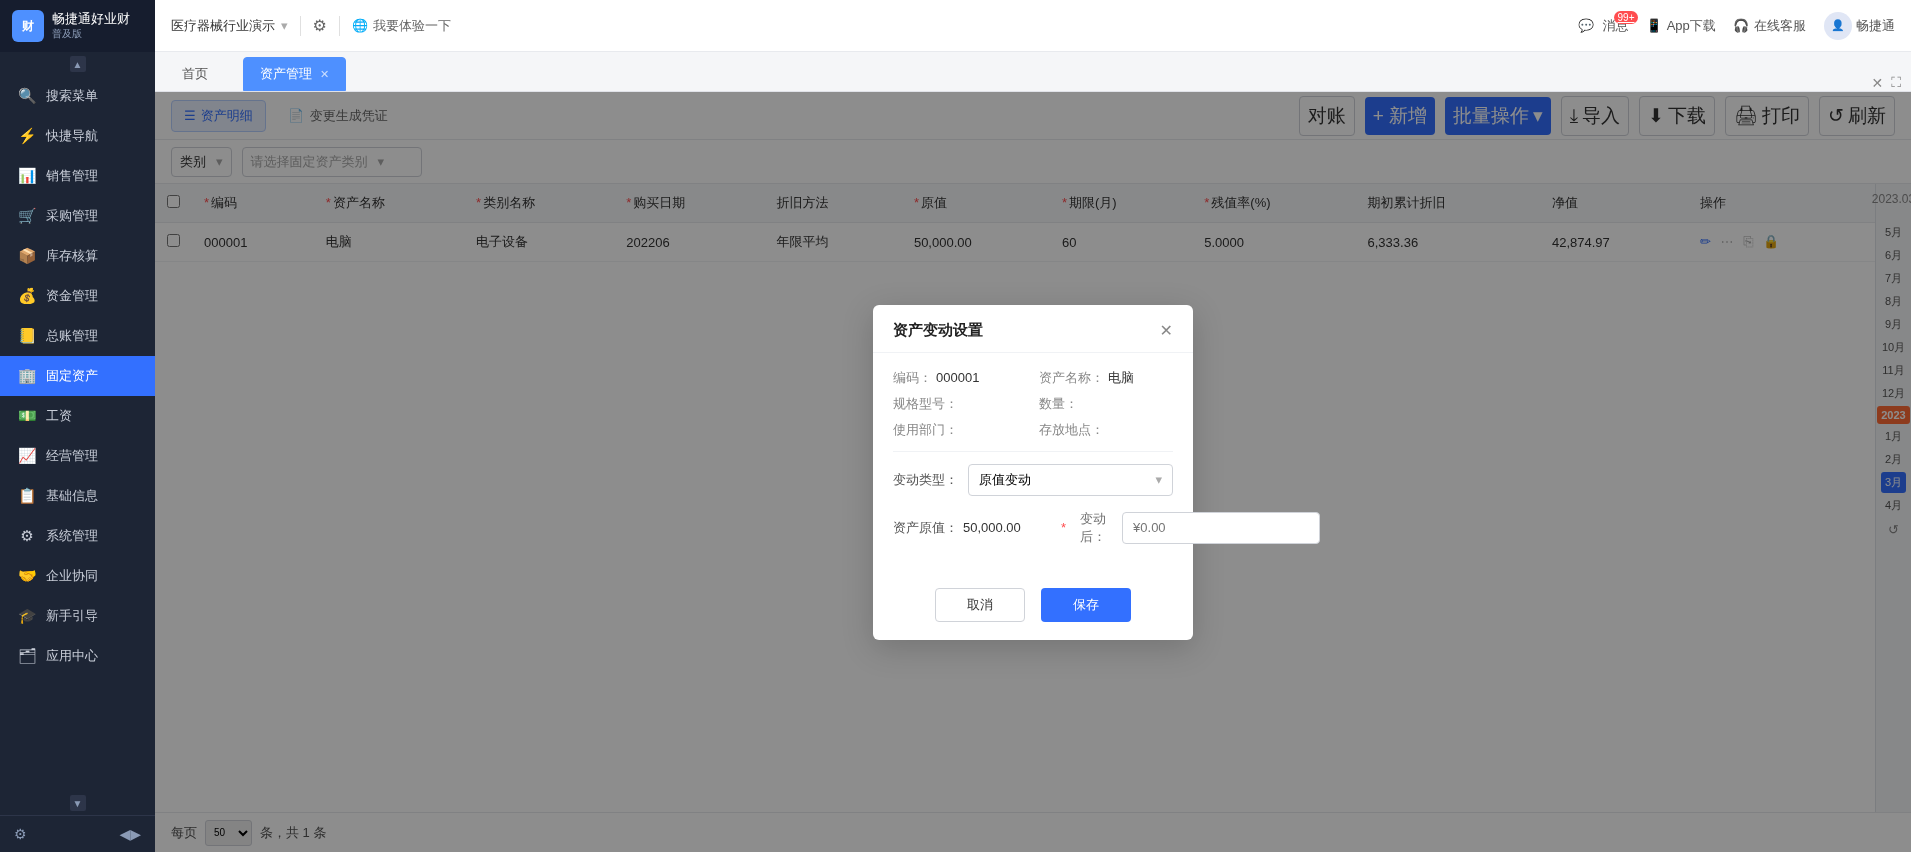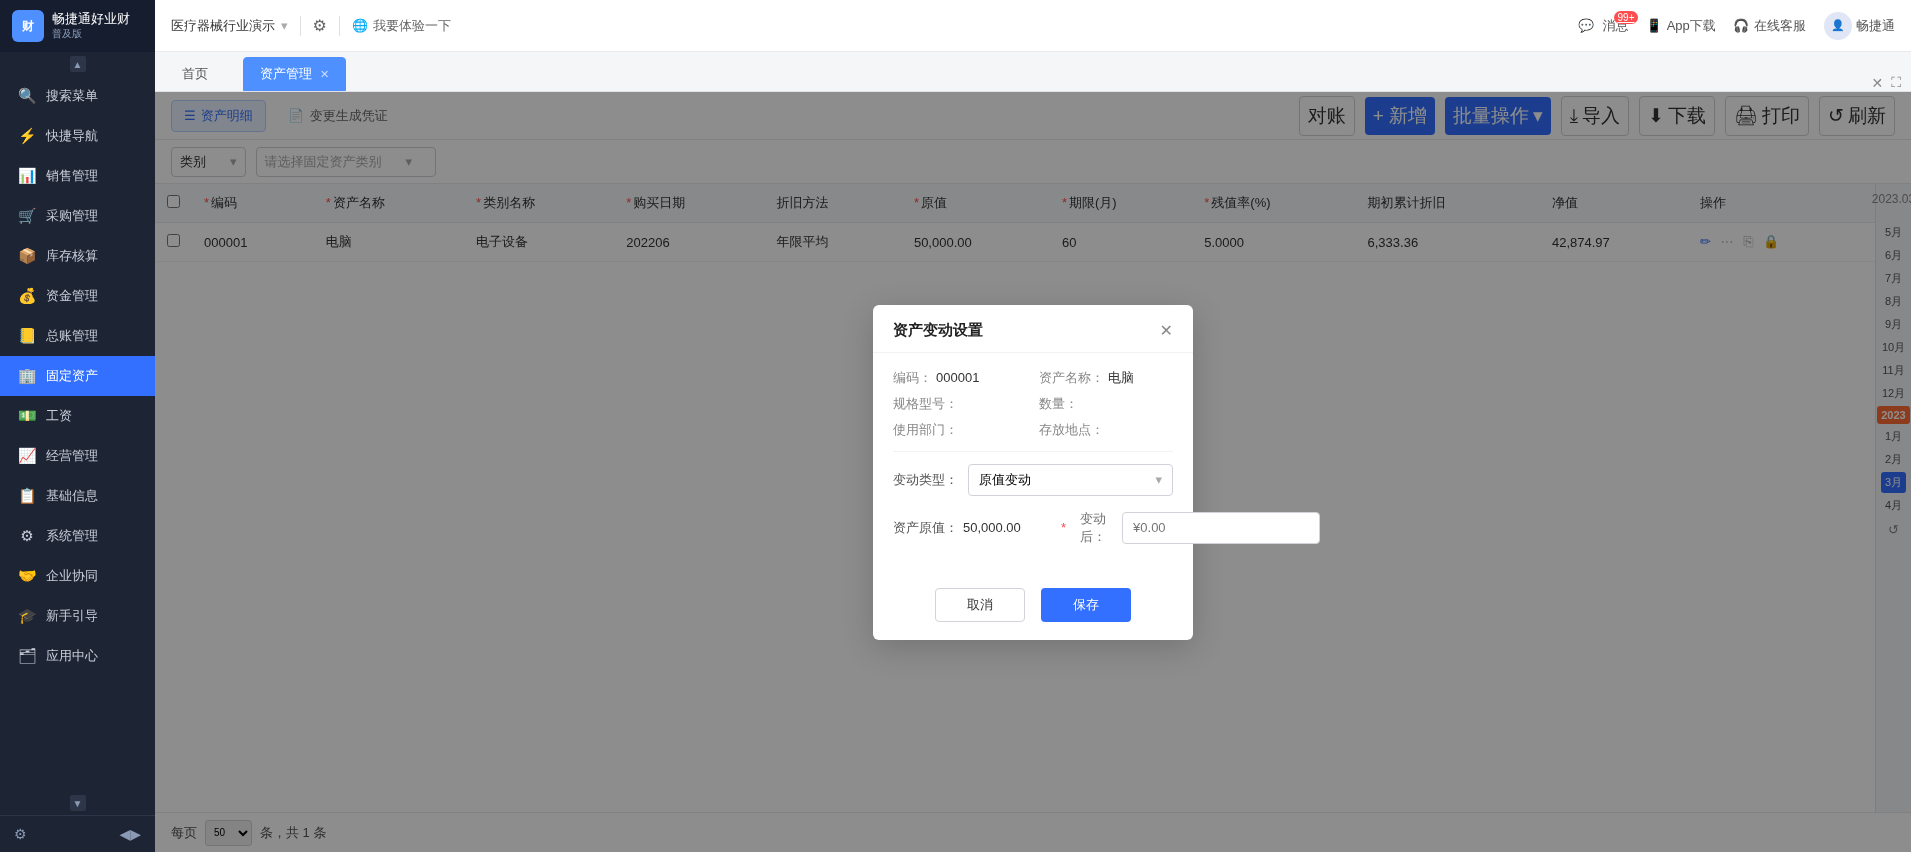--- a/index.html
+++ b/index.html
@@ -128,21 +128,21 @@
     .toolbar-btn.batch { background: #3370ff; color: #fff; border: none; }
 
     
     .filter-row {
       height: 44px; background: #fff; display: flex; align-items: center;
       padding: 0 16px; gap: 10px; border-bottom: 1px solid #e8eaee; flex-shrink: 0;
     }
     .filter-select {
       height: 30px; border: 1px solid #d0d3d9; border-radius: 4px;
       padding: 0 8px; font-size: 13px; color: #333; background: #fff;
-      display: flex; align-items: center; gap: 20px; cursor: pointer;
+      display: flex; align-items: center; gap: 6px; cursor: pointer;
     }
     .filter-select-placeholder { color: #aaa; font-size: 13px; }
 
     
     .table-wrap { flex: 1; overflow: auto; background: #fff; }
     .data-table { width: 100%; border-collapse: collapse; }
     .data-table th {
       background: #f7f8fa; padding: 10px 12px; font-size: 13px; color: #333;
       border-bottom: 1px solid #e8eaee; text-align: left; font-weight: 500;
       white-space: nowrap;

